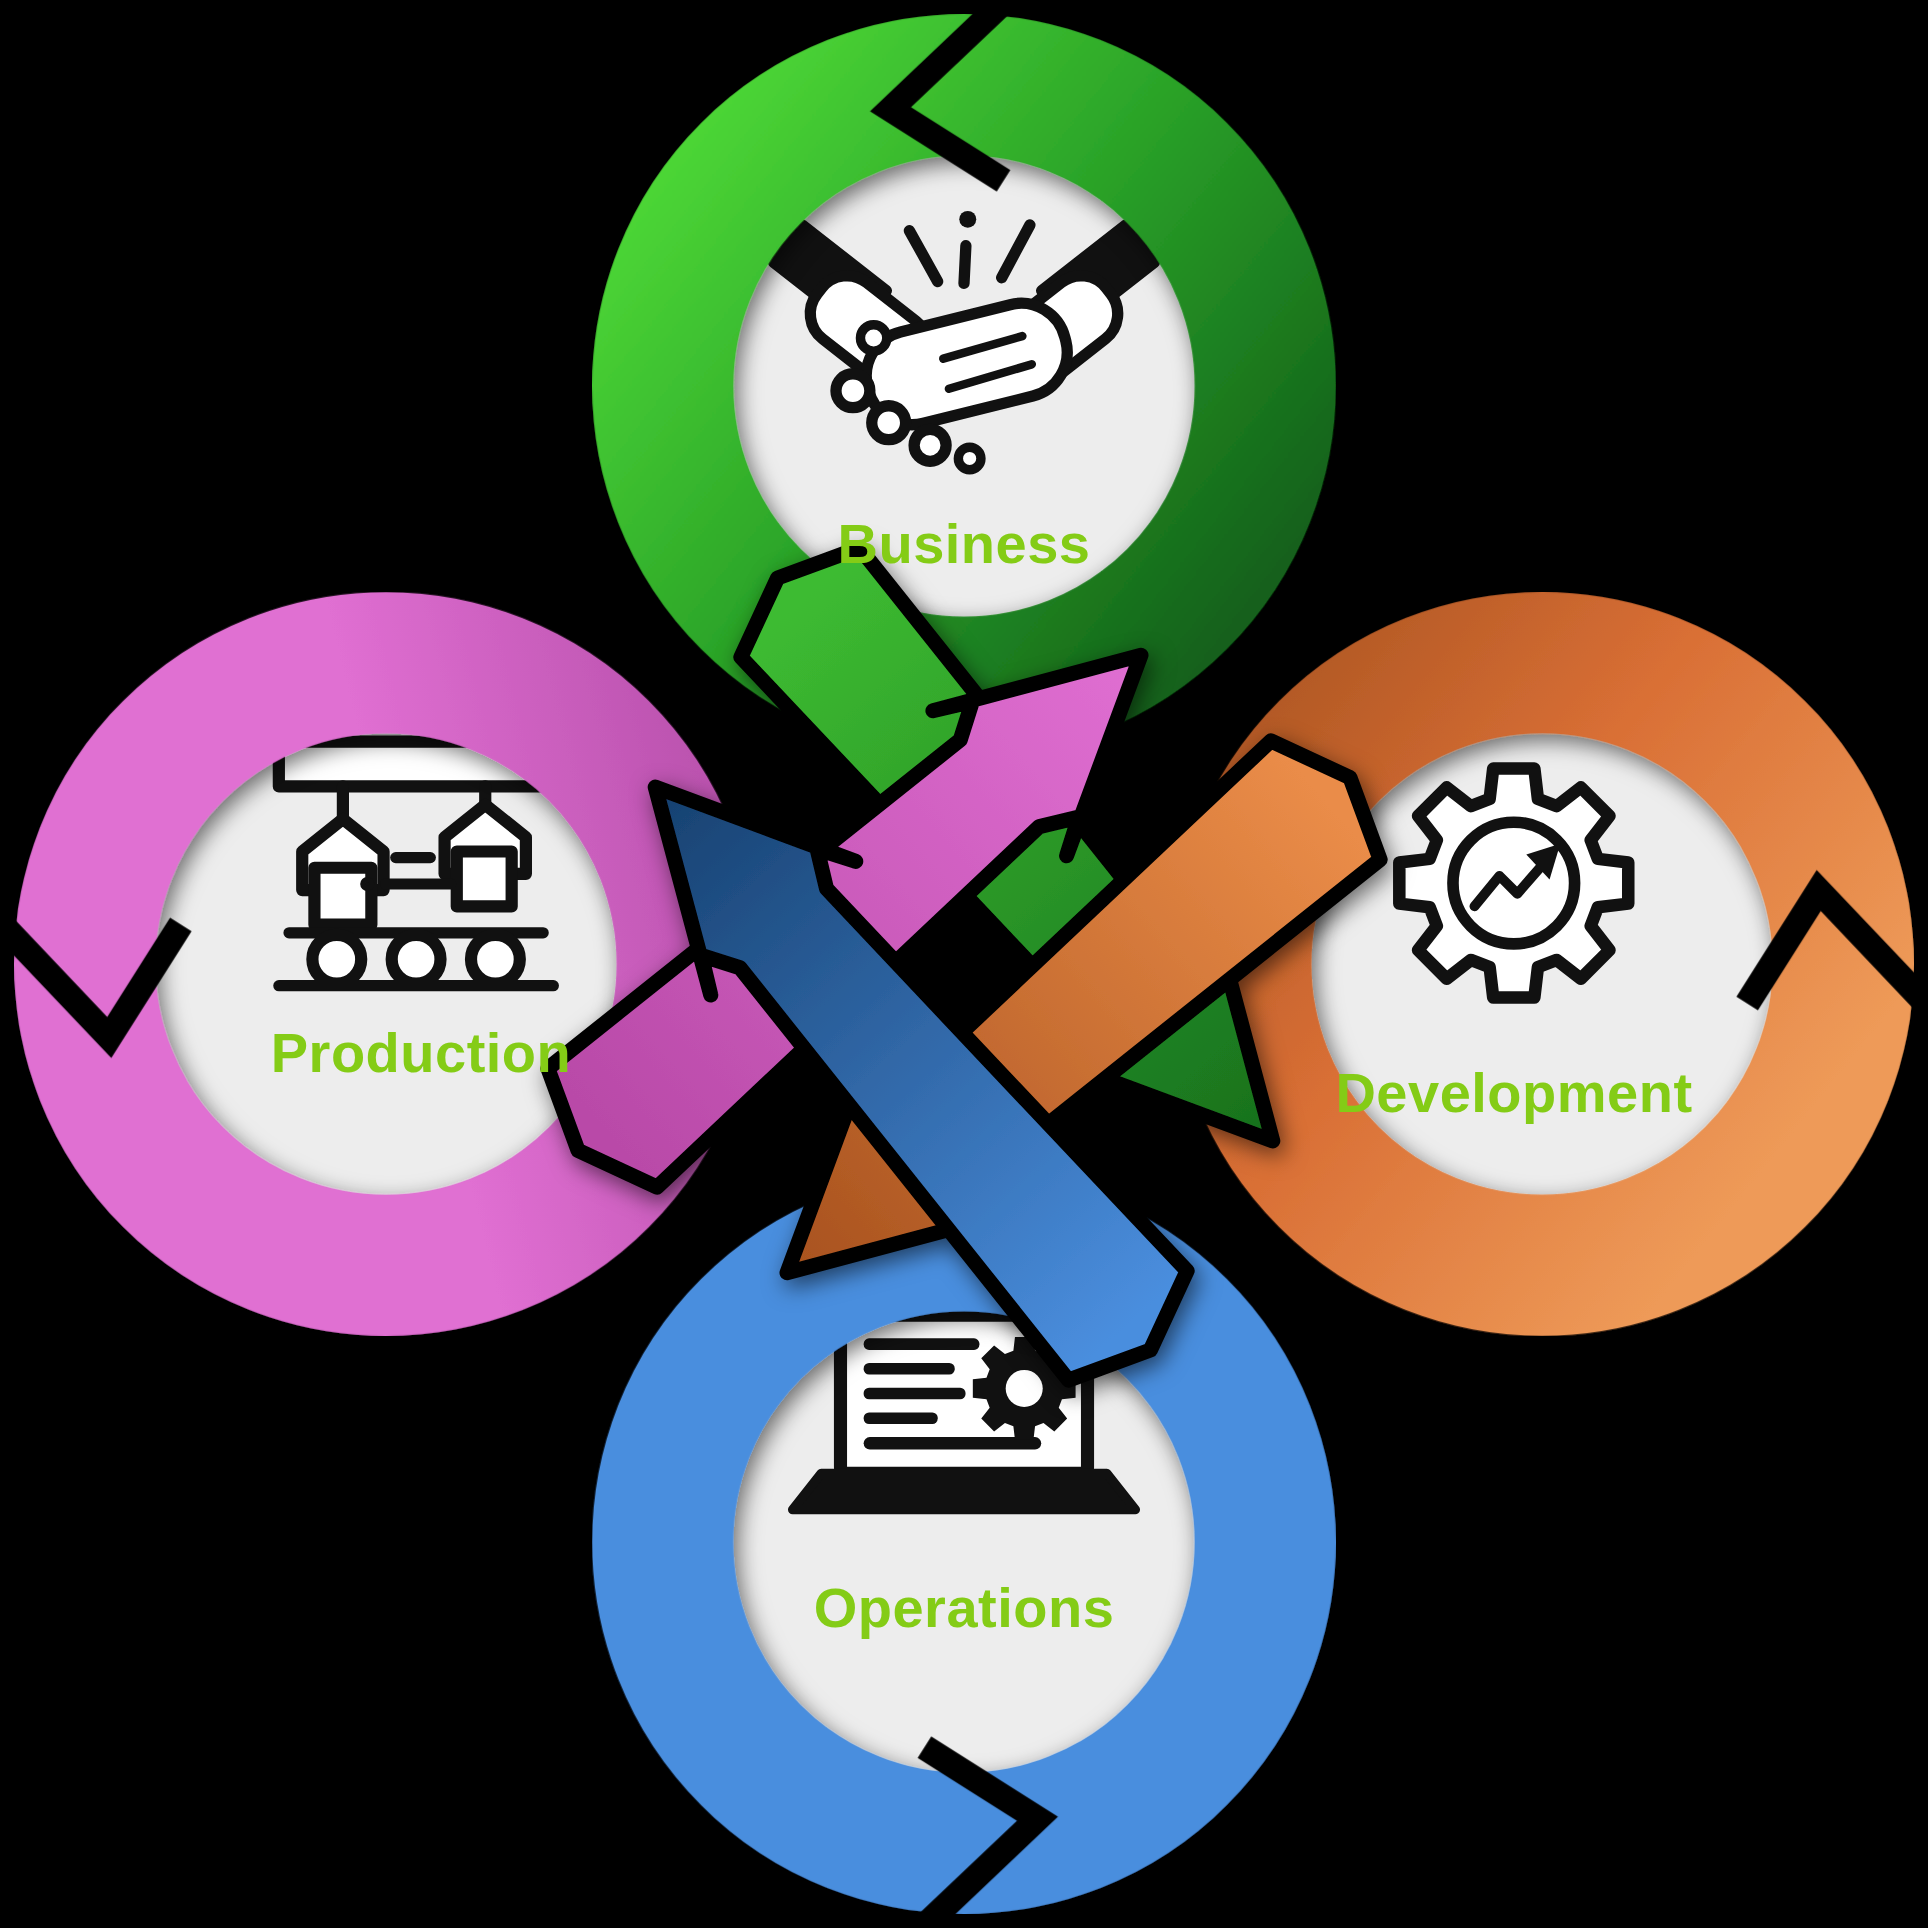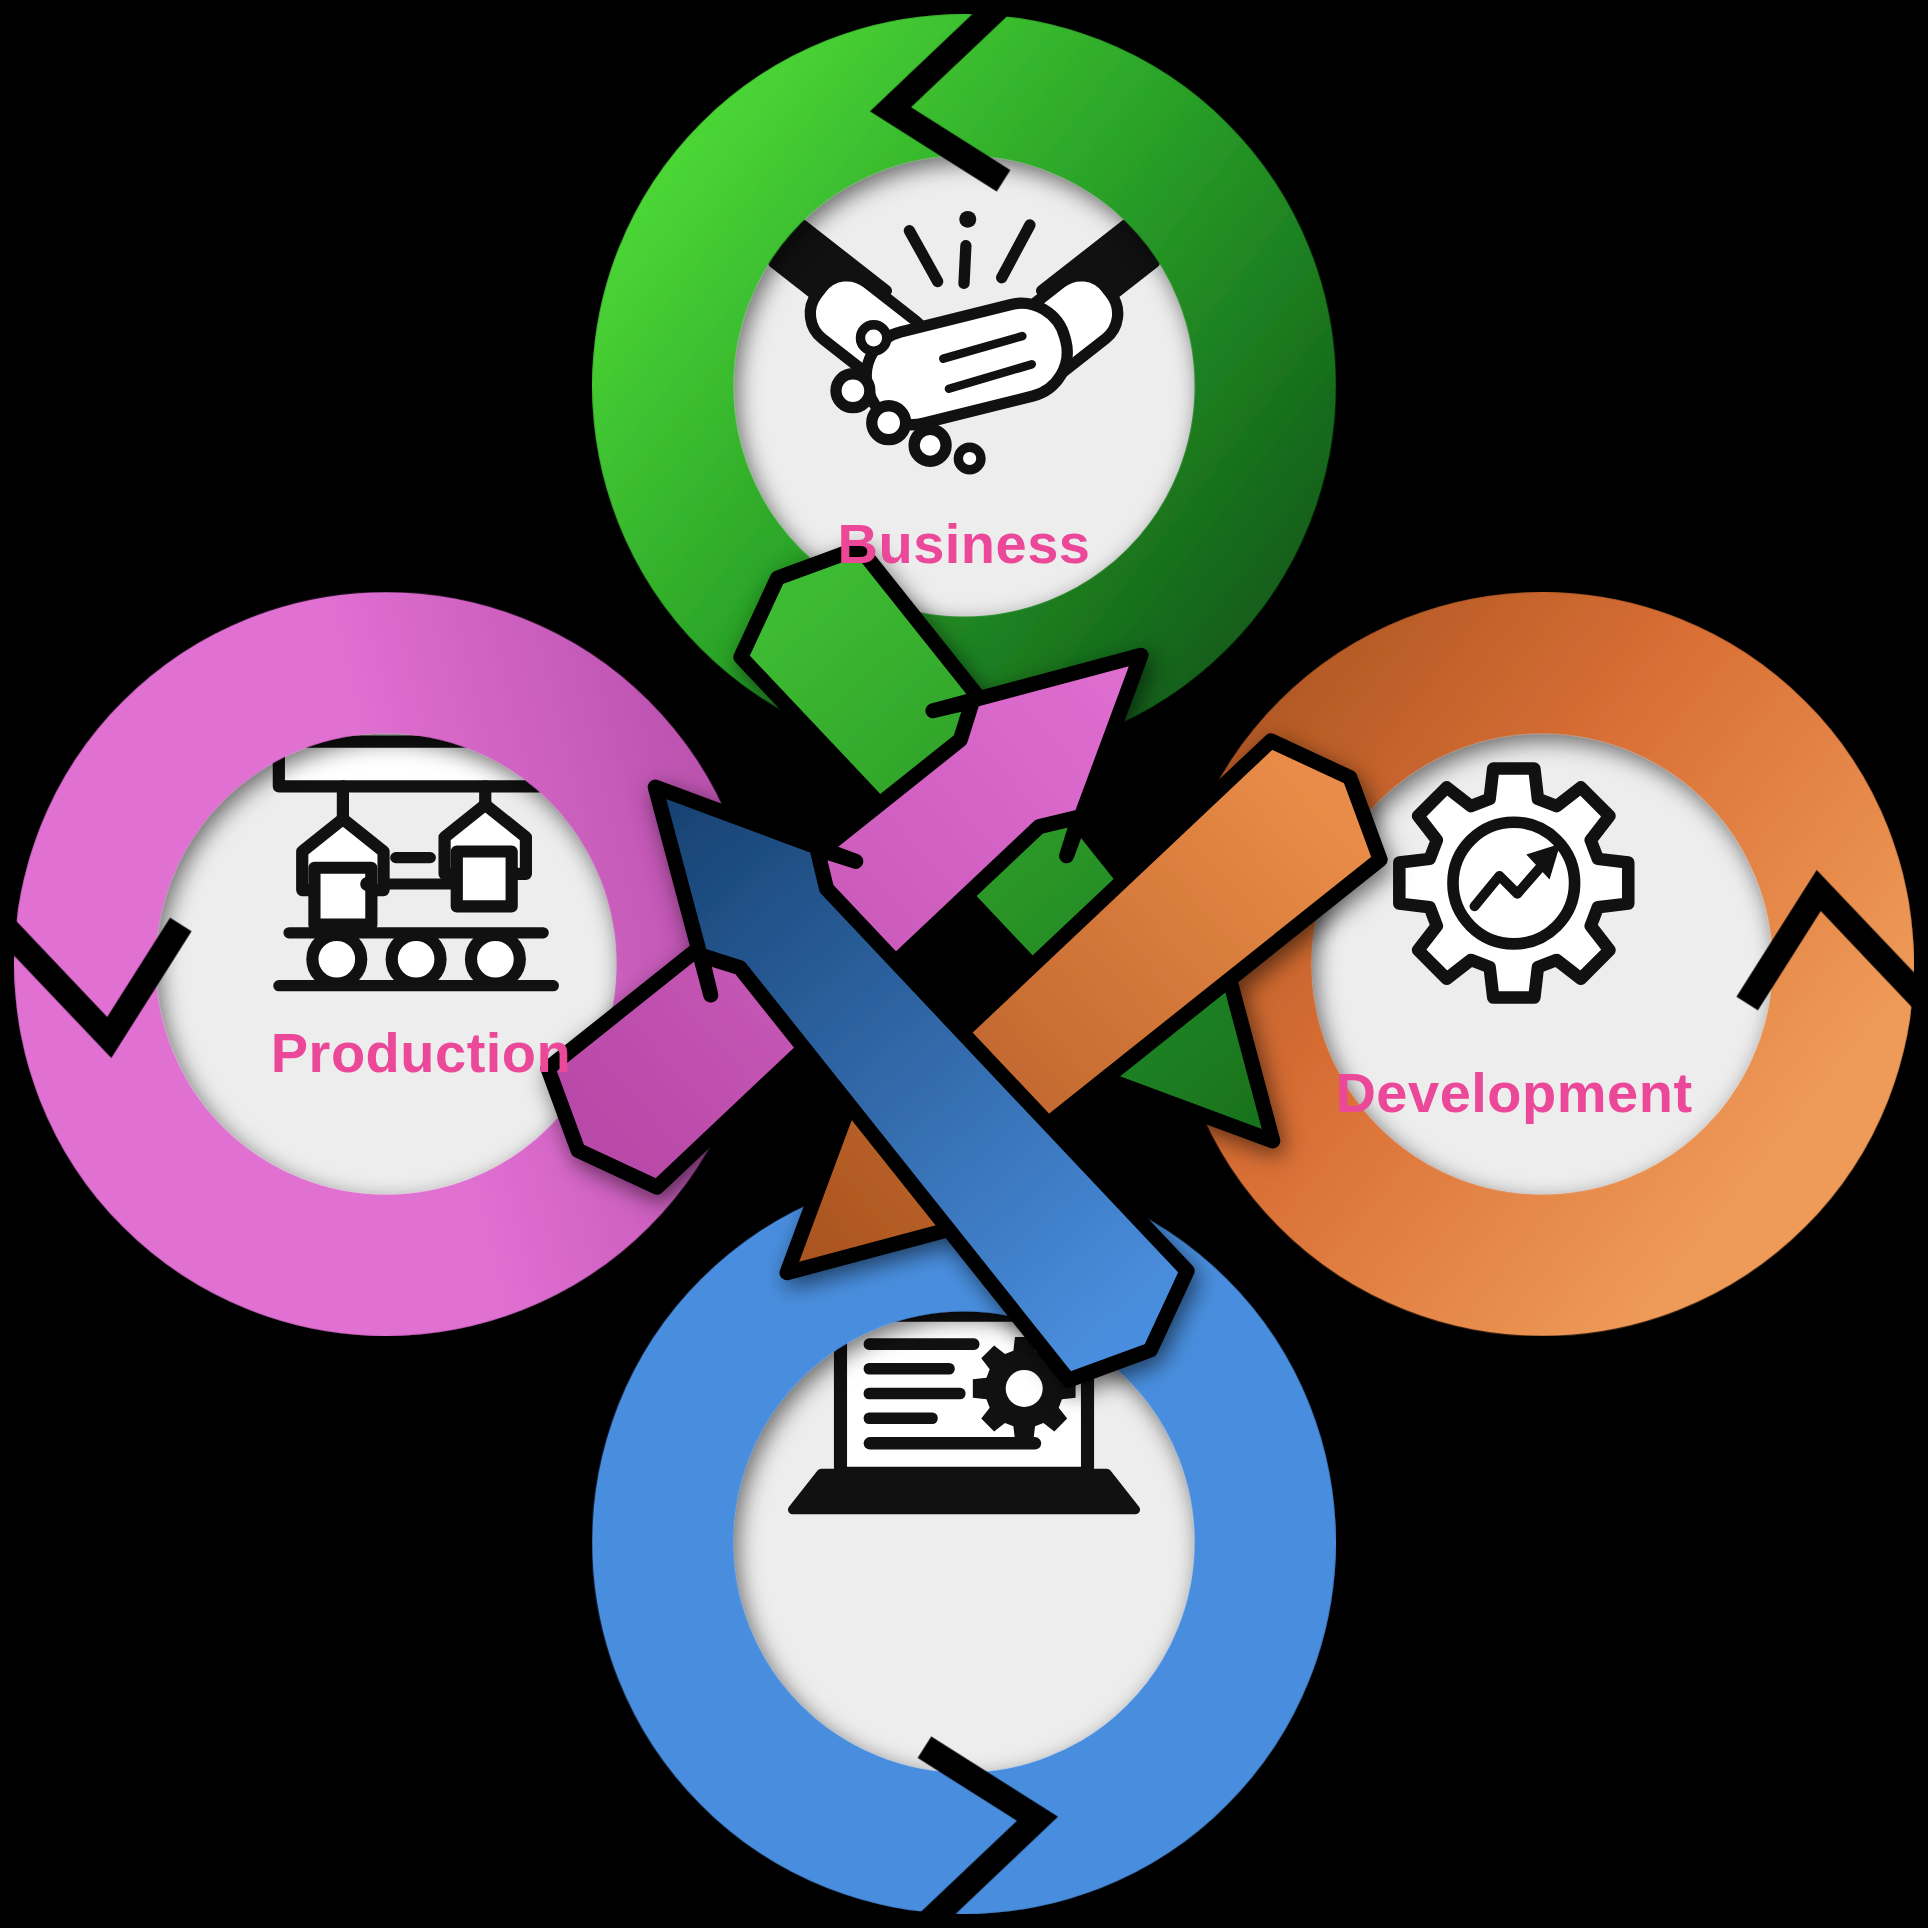--- a/index.html
+++ b/index.html
@@ -8,21 +8,21 @@
     width: 1928px;
     height: 1928px;
     background: #000;
     overflow: hidden;
     font-family: "Liberation Sans", sans-serif;
   }
   .stage svg { position: absolute; left: 0; top: 0; }
   .node-label {
     position: absolute;
     transform: translate(-50%, -50%);
-    color: #ec4899;
+    color: #84cc16;
     font-size: 56px;
     font-weight: 700;
     letter-spacing: 0.5px;
     white-space: nowrap;
     user-select: none;
   }
 </style>
 </head>
 <body>
 
@@ -164,15 +164,16 @@
   <g stroke="#000" stroke-width="16" stroke-linejoin="round" filter="url(#softShadow)">
     <use href="#tailShape" fill="url(#gTailGreen)"></use>
     <use href="#tailShape" transform="rotate(270 1024 1024)" fill="url(#gTailMagenta)"></use>
     <use href="#tailShape" transform="rotate(90 1024 1024)" fill="url(#gTailOrange)"></use>
     <use href="#tailShape" transform="rotate(180 1024 1024)" fill="url(#gTailBlue)"></use>
   </g>
 </svg>
 
 <div class="node-label" style="left:964px; top:543px;">Business</div>
 <div class="node-label" style="left:1514px; top:1052px;margin-top:40px;">Development</div>
+<div class="node-label" style="left:964px; top:1607px;">Operations</div>
 <div class="node-label" style="left:421px; top:1052px;">Production</div>
 </div>
 
 
 </body></html>

